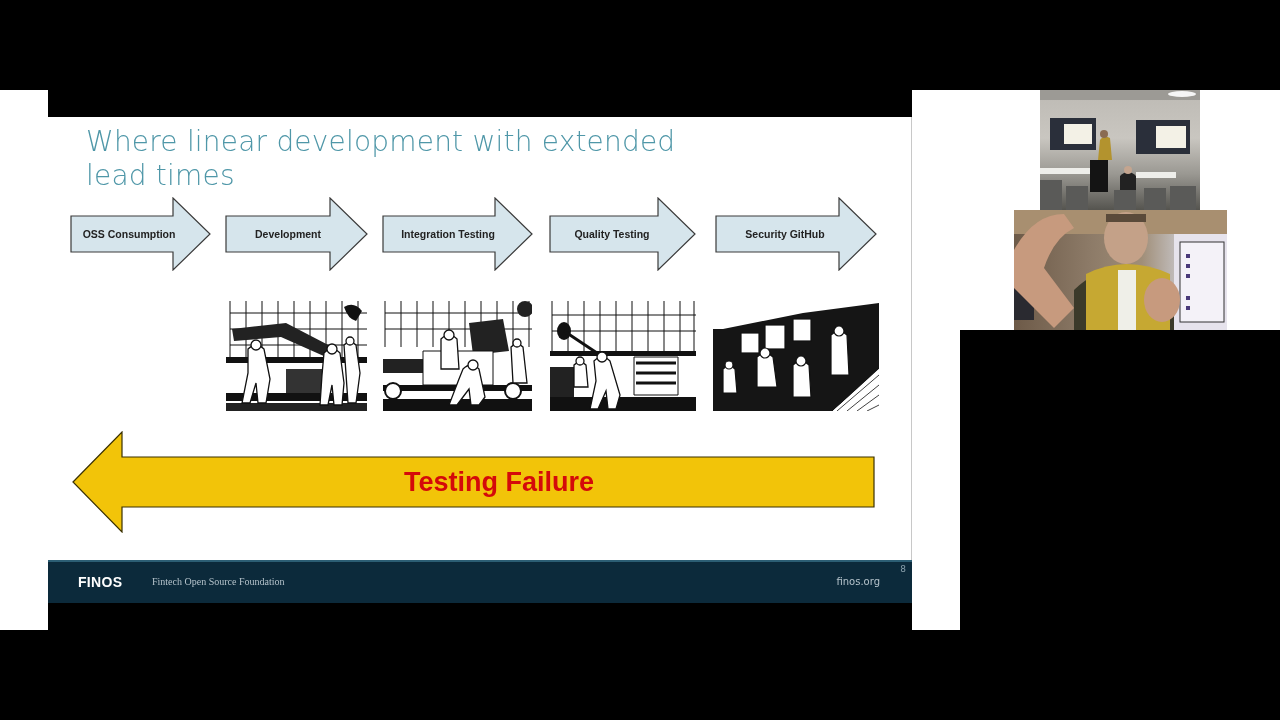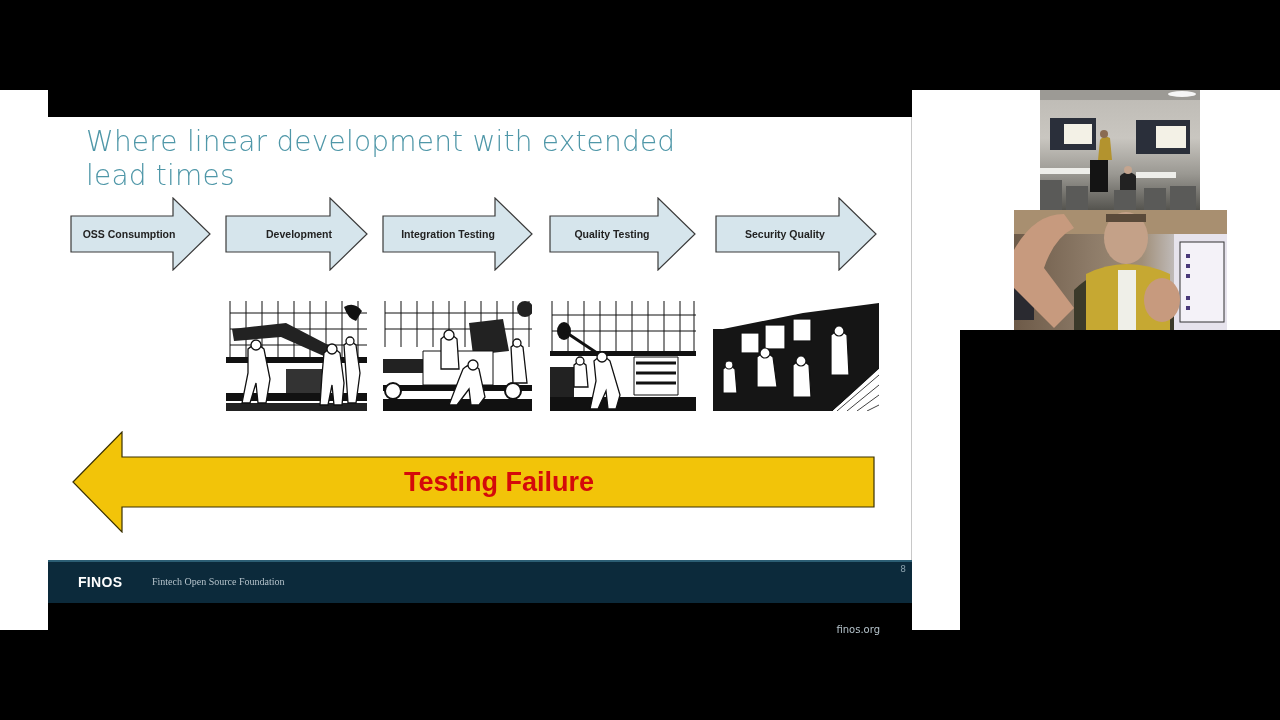--- a/index.html
+++ b/index.html
@@ -20,21 +20,21 @@
   .pic { position: absolute; top: 182px; height: 112px; }
   .github-box { border: 1.5px solid #444; background: #fff; display: flex; align-items: center; justify-content: center; }
   .github-text { font-family: "Liberation Sans", sans-serif; font-weight: bold; font-size: 42px; color: #1a1a1a; letter-spacing: -1.5px; }
 
   .fail-arrow { position: absolute; left: 24px; top: 314px; width: 804px; height: 102px; }
   .fail-label { position: absolute; left: 24px; top: 339px; width: 804px; height: 52px; display: flex; align-items: center; justify-content: center; padding-left: 50px; font-family: "Liberation Sans", sans-serif; font-weight: bold; font-size: 27px; color: #d40a0a; }
 
   .footer { position: absolute; left: 0; top: 443px; width: 864px; height: 43px; background: #0c2a3b; border-top: 2px solid #2c5e74; }
   .footer-logo { position: absolute; left: 30px; top: 12px; color: #fff; font-family: "Liberation Sans", sans-serif; font-weight: bold; font-size: 14px; letter-spacing: 0.3px; }
   .footer-org { position: absolute; left: 104px; top: 14px; color: #b4c2ca; font-family: Liberation Serif, serif; font-size: 10px; }
-  .footer-url { position: absolute; right: 32px; top: 14px; color: #b4c2ca; font-family: "DejaVu Sans", sans-serif; font-size: 10px; margin-top: 48px; }
+  .footer-url { position: absolute; right: 32px; top: 14px; color: #b4c2ca; font-family: "DejaVu Sans", sans-serif; font-size: 10px; }
   .footer-page { position: absolute; right: 6px; top: 2px; color: #8aa0ac; font-family: "DejaVu Sans", sans-serif; font-size: 9px; }
 
   .cam { position: absolute; overflow: hidden; }
   .cam-room { left: 1040px; top: 90px; width: 160px; height: 120px; background: linear-gradient(#bdbab4 0%, #c9c6c0 40%, #9a9892 70%, #55544f 100%); }
   .cam-speaker { left: 1014px; top: 210px; width: 213px; height: 120px; background: linear-gradient(90deg, #6d5a48 0%, #8c7a67 35%, #a08e78 60%, #c9c8cc 80%, #e6e4ea 100%); }
 </style>
 </head>
 <body>
 
 <div class="stage">
@@ -48,39 +48,39 @@
     <div class="step" style="left:22px;width:142px;">
       <svg width="142" height="74" viewBox="0 0 142 74">
           <polygon points="1,19 103,19 103,1 140,37 103,73 103,55 1,55" fill="#d6e5ec" stroke="#3a3a3a" stroke-width="1.2"></polygon>
         </svg>
       <span class="step-label" style="left:0;width:118px;">OSS Consumption</span>
     </div>
     <div class="step" style="left:177px;width:144px;">
       <svg width="144" height="74" viewBox="0 0 144 74">
           <polygon points="1,19 105,19 105,1 142,37 105,73 105,55 1,55" fill="#d6e5ec" stroke="#3a3a3a" stroke-width="1.2"></polygon>
         </svg>
-      <span class="step-label" style="left:12px;width:124px;">Development</span>
+      <span class="step-label" style="left:1px;width:124px;">Development</span>
     </div>
     <div class="step" style="left:334px;width:152px;">
       <svg width="152" height="74" viewBox="0 0 152 74">
           <polygon points="1,19 113,19 113,1 150,37 113,73 113,55 1,55" fill="#d6e5ec" stroke="#3a3a3a" stroke-width="1.2"></polygon>
         </svg>
       <span class="step-label" style="left:0;width:132px;">Integration Testing</span>
     </div>
     <div class="step" style="left:501px;width:148px;padding-left:40px;">
       <svg width="148" height="74" viewBox="0 0 148 74">
           <polygon points="1,19 109,19 109,1 146,37 109,73 109,55 1,55" fill="#d6e5ec" stroke="#3a3a3a" stroke-width="1.2"></polygon>
         </svg>
       <span class="step-label" style="left:0;width:126px;">Quality Testing</span>
     </div>
     <div class="step" style="left:667px;width:163px;">
       <svg width="163" height="74" viewBox="0 0 163 74">
           <polygon points="1,19 124,19 124,1 161,37 124,73 124,55 1,55" fill="#d6e5ec" stroke="#3a3a3a" stroke-width="1.2"></polygon>
         </svg>
-      <span class="step-label" style="left:0;width:140px;">Security Quality</span>
+      <span class="step-label" style="left:0;width:140px;">Security GitHub</span>
     </div>
 
 
     <div class="pic" style="left:178px;width:141px;">
       <svg width="141" height="112" viewBox="0 0 141 112">
         <rect width="141" height="112" fill="#fff"></rect>
         <g stroke="#111" stroke-width="1" fill="none">
           <path d="M4,2 V58 M20,2 V58 M36,2 V58 M52,2 V58 M68,2 V58 M84,2 V58 M100,2 V58 M116,2 V58 M132,2 V58"></path>
           <path d="M4,14 H141 M4,30 H141 M4,46 H141"></path>
         </g>

